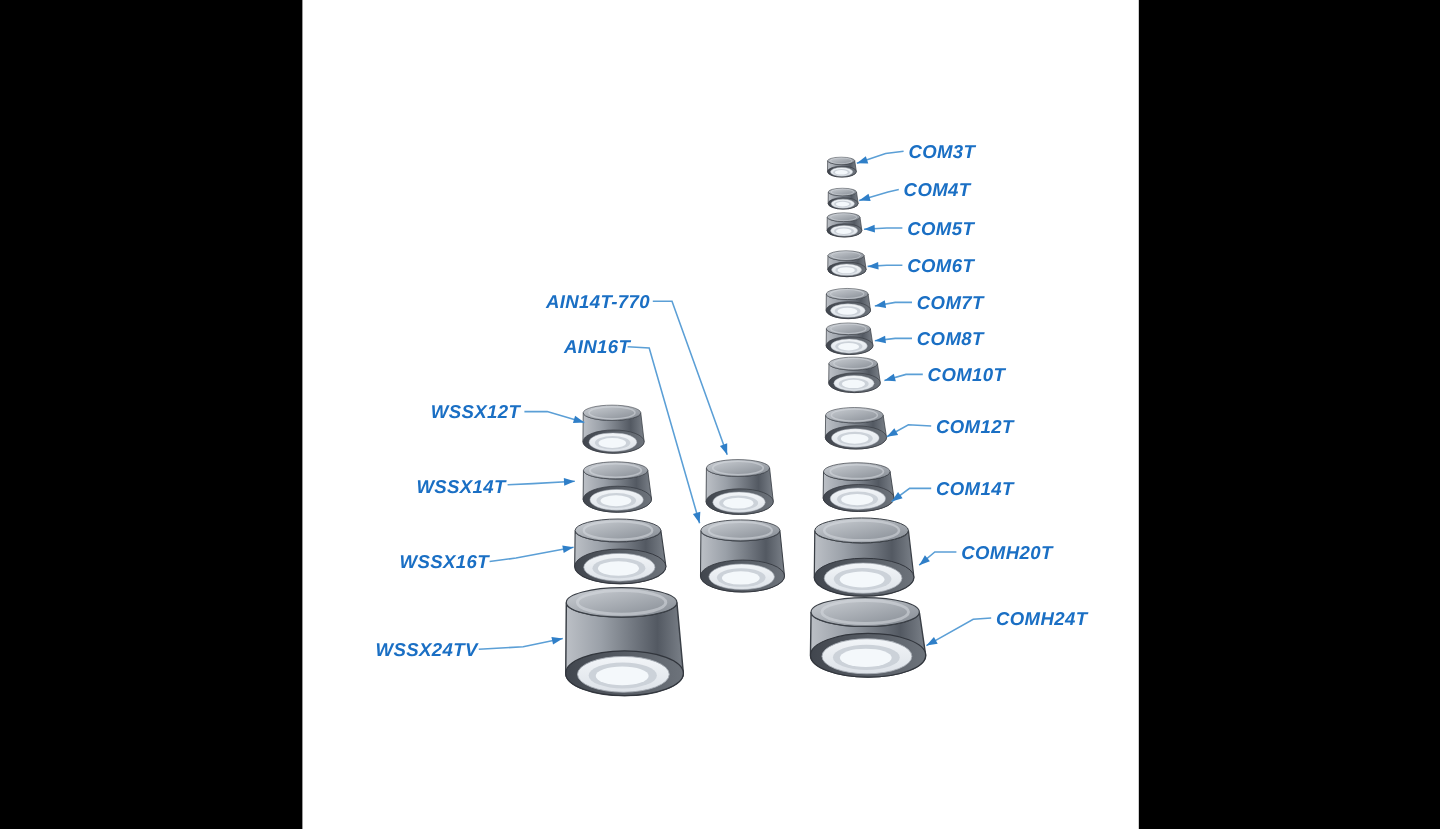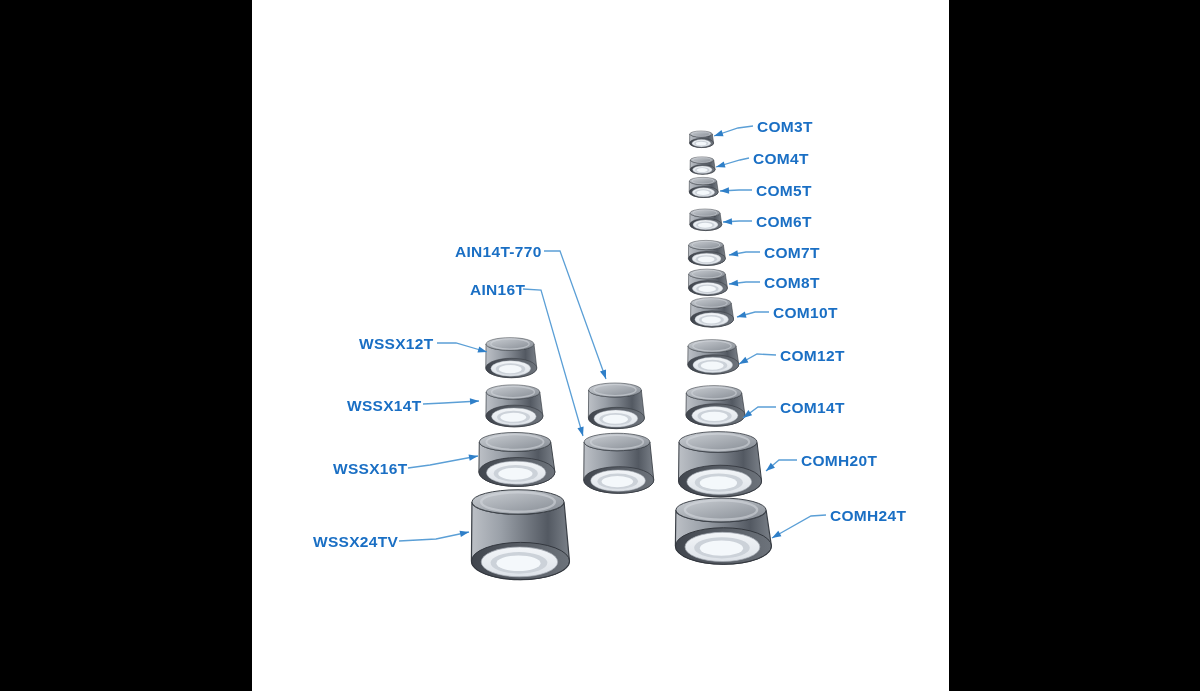--- a/index.html
+++ b/index.html
@@ -2,20 +2,21 @@
 <html><head>
 <meta charset="utf-8">
 <style>
   html, body { margin: 0; padding: 0; background: #000; }
   .stage {
     position: relative;
     width: 988px;
     height: 691px;
     overflow: hidden;
     font-family: "Liberation Sans", sans-serif;
+    font-style: italic;
   }
   .stage svg { position: absolute; left: 0; top: 0; display: block; }
   svg text {
     font-family: "Liberation Sans", sans-serif;
     font-weight: bold;
   }
 </style>
 </head>
 <body style="background: rgb(0, 0, 0);">
 

